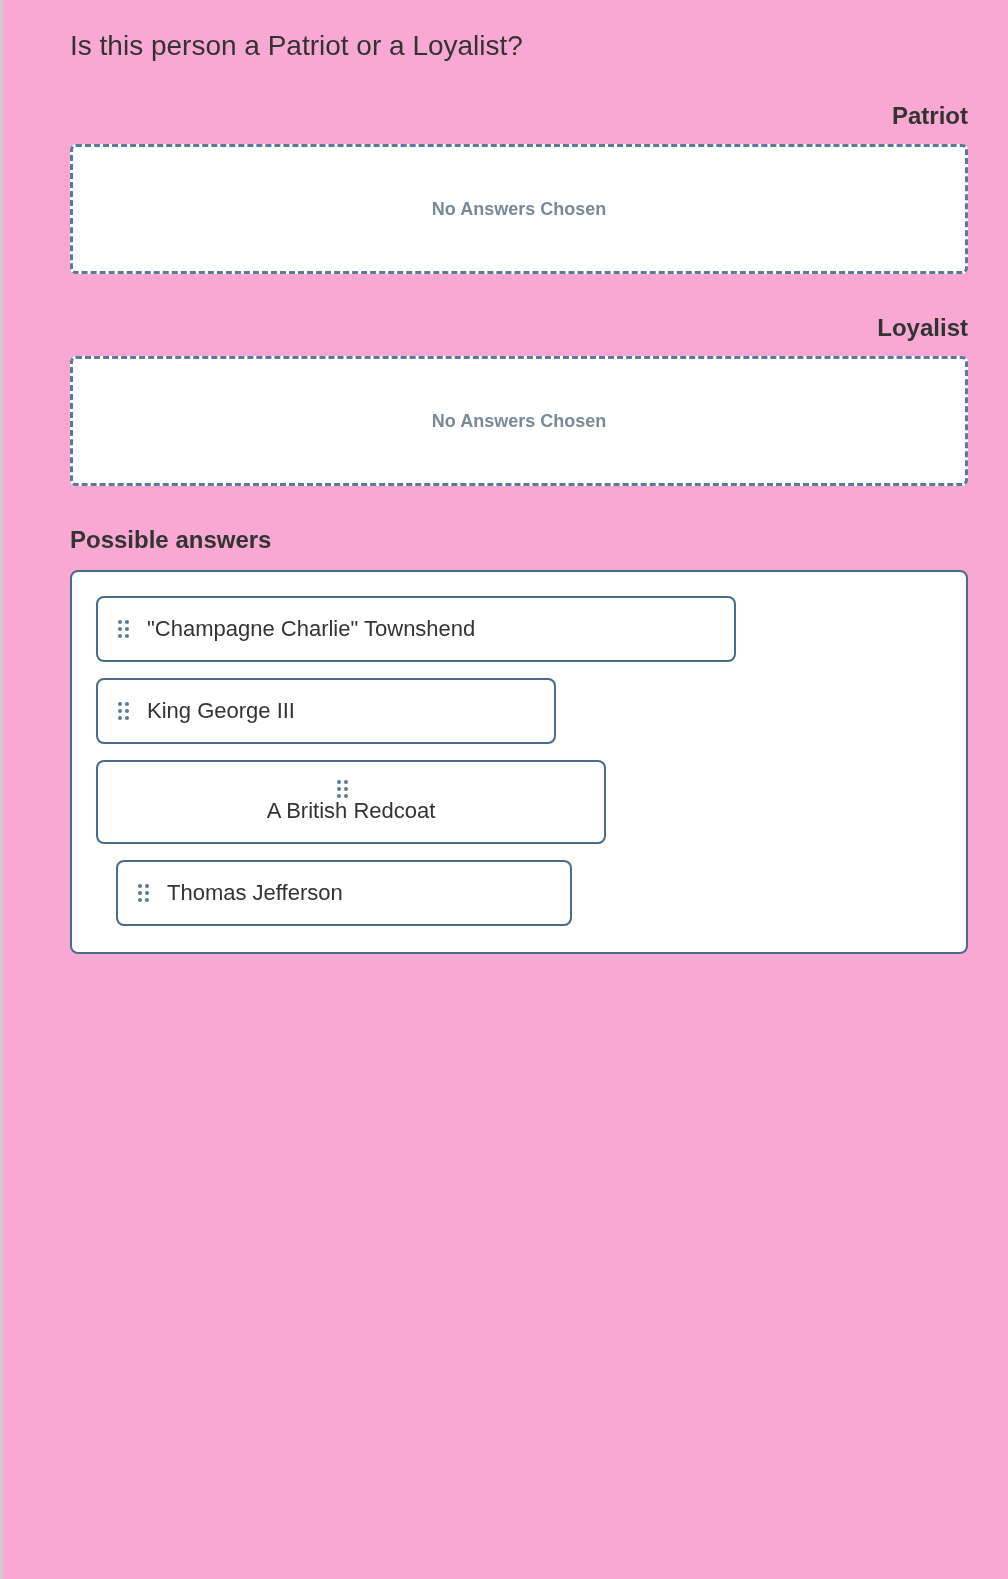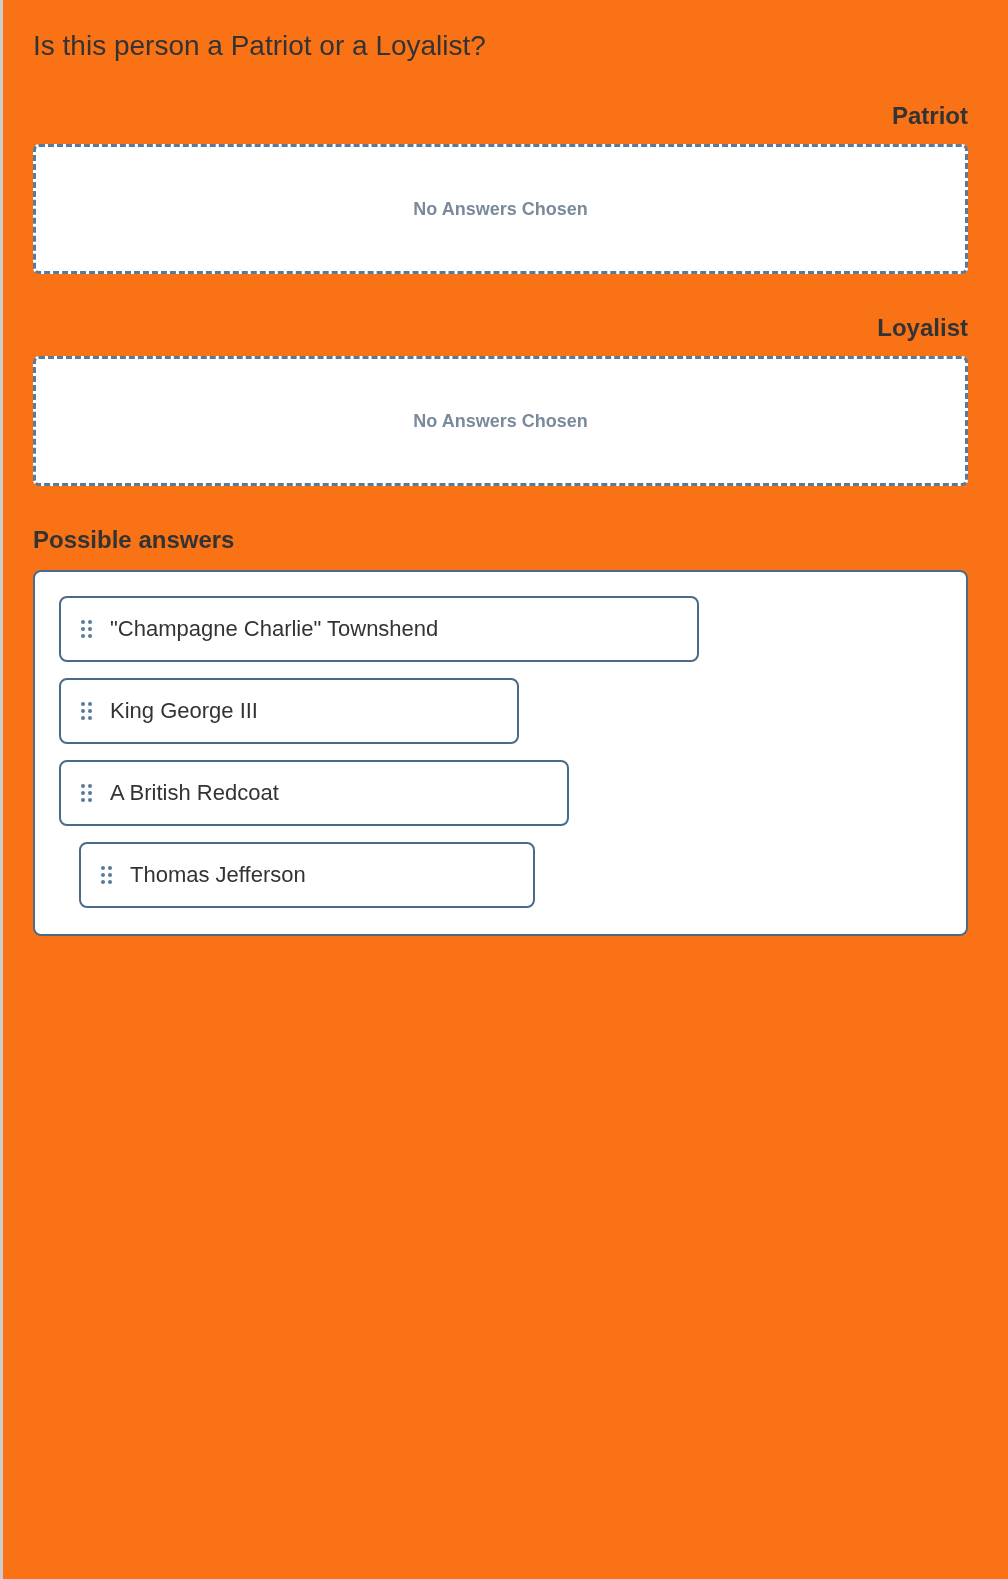--- a/index.html
+++ b/index.html
@@ -11,23 +11,23 @@
     body {
       background: #f5f5f5;
       font-family: -apple-system, BlinkMacSystemFont, 'Segoe UI', sans-serif;
       display: flex;
       justify-content: center;
       min-height: 1579px;
     }
 
     .page-container {
       width: 1008px;
-      background: #f97316;
+      background: #f9a8d4;
       border-left: 3px solid #cccccc;
-      padding: 20px 40px 40px 30px;
+      padding: 20px 40px 40px 67px;
     }
 
     .question-title {
       font-size: 28px;
       font-weight: 500;
       color: #333333;
       margin-bottom: 40px;
       padding-top: 10px;
     }
 
@@ -122,20 +122,21 @@
     .answer-item.wide {
       width: 640px;
     }
 
     .answer-item.medium {
       width: 460px;
     }
 
     .answer-item.medium2 {
       width: 510px;
+      flex-direction: column;
     }
 
     .answer-item.medium3 {
       width: 530px;
     }
 
     .answer-item.medium4 {
       width: 456px;
       margin-left: 20px;
     }

